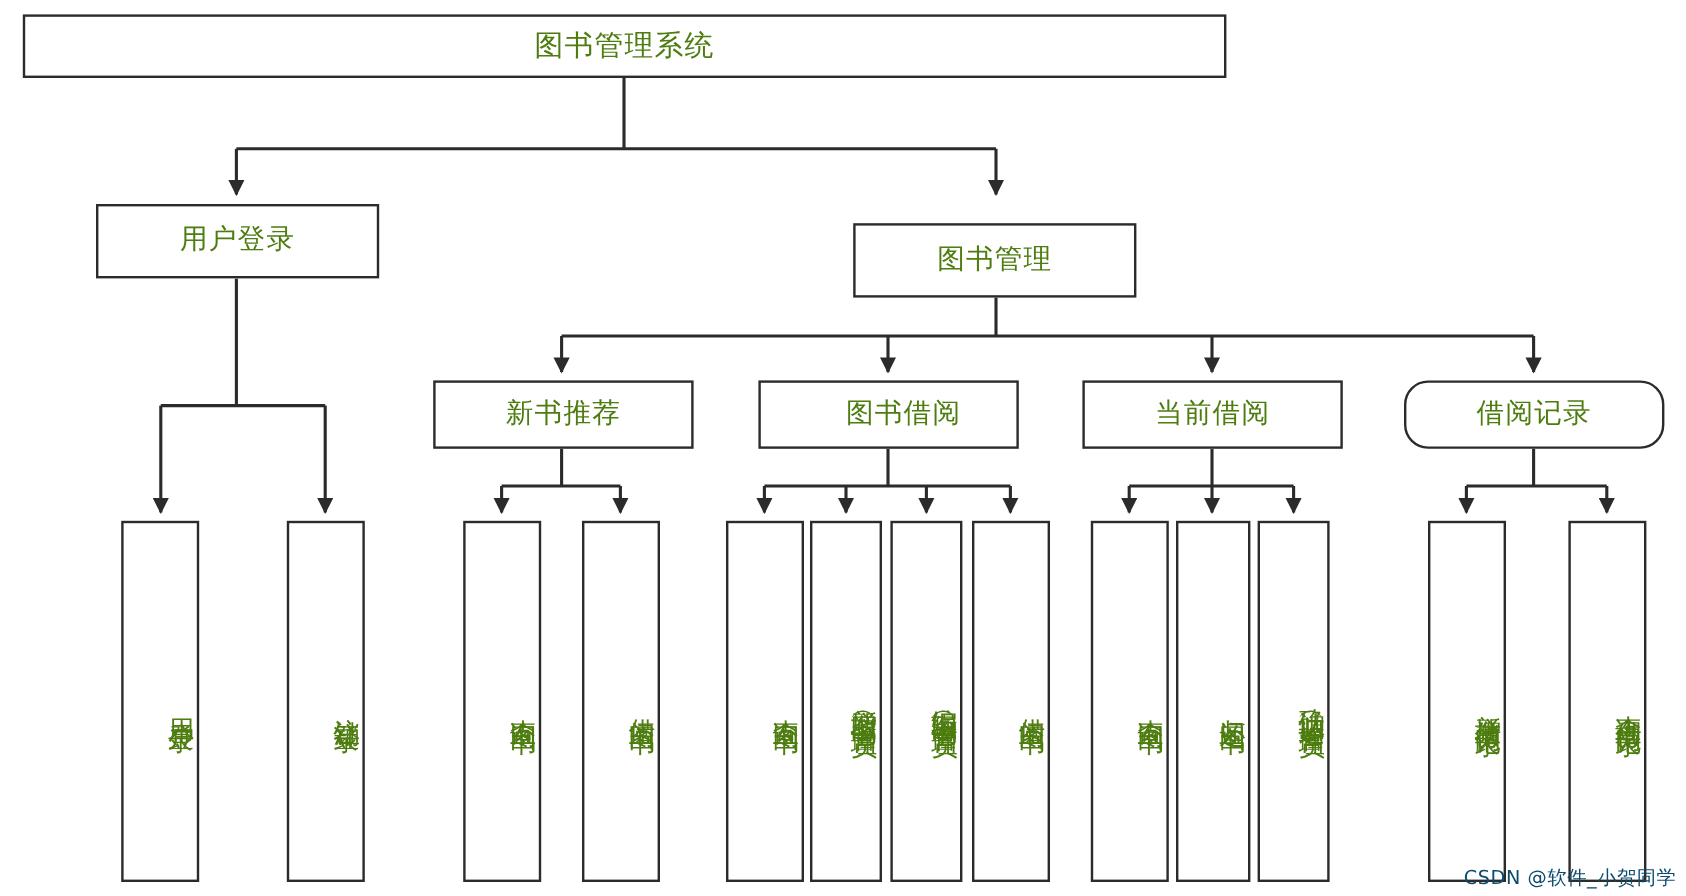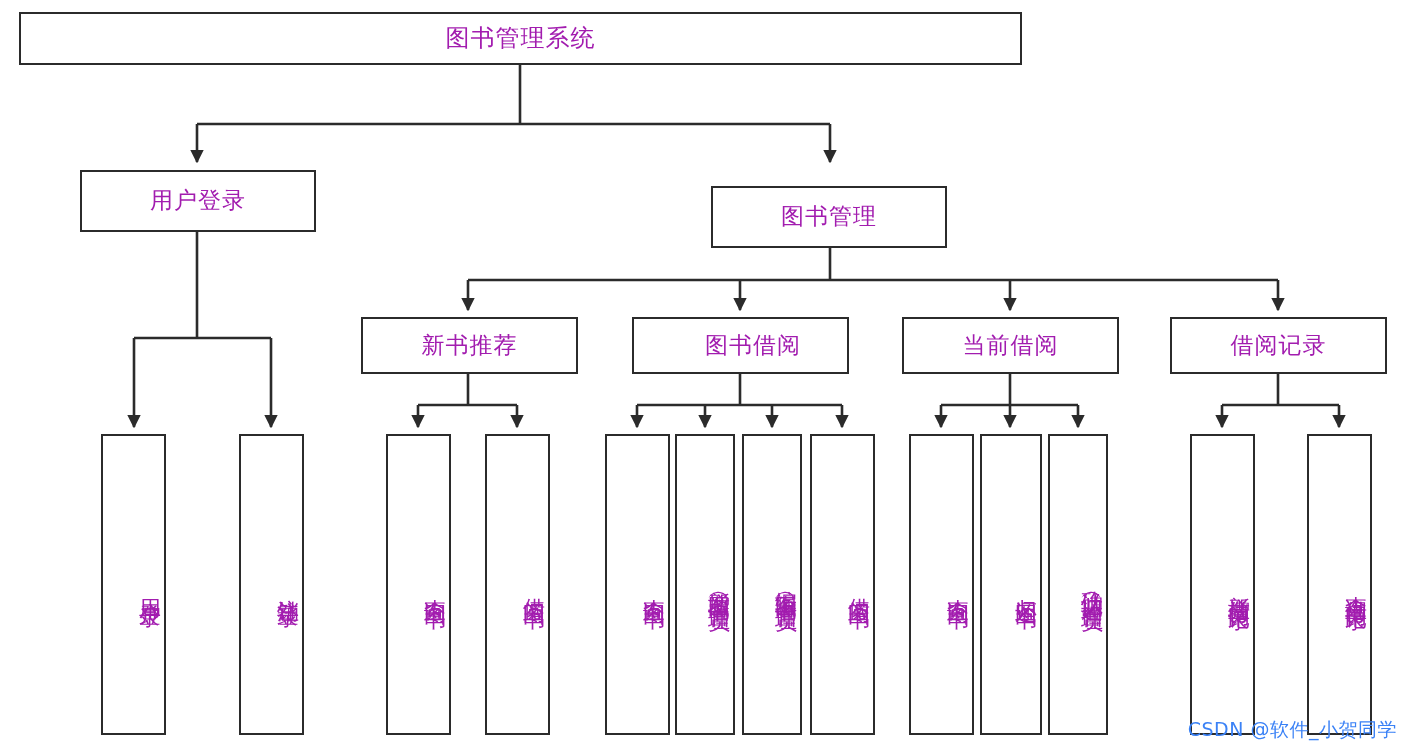--- a/index.html
+++ b/index.html
@@ -18,21 +18,21 @@
     overflow: hidden;
   }
   .node {
     position: absolute;
     box-sizing: border-box;
     background: #ffffff;
     border: 2.5px solid #2b2b2b;
     display: flex;
     align-items: center;
     justify-content: center;
-    color: #a21caf;
+    color: #4d7c0f;
   }
   .node.horiz {
     font-size: 23px;
     line-height: 1.2;
     letter-spacing: 1px;
   }
   .node.root {
     font-size: 24px;
   }
   .node.vert {
@@ -56,22 +56,22 @@
     left: 0;
     top: 0;
     width: 1405px;
     height: 747px;
     pointer-events: none;
   }
   .watermark {
     position: absolute;
     right: 8px;
     bottom: 4px;
-    font-size: 19px;
-    color: #3b82f6;
+    font-size: 16px;
+    color: #0c4a6e;
     letter-spacing: 0.5px;
     white-space: nowrap;
   }
 </style>
 </head>
 <body>
 
 <div id="canvas">
 
   <svg class="connectors" viewBox="0 0 1405 747" width="1405" height="747" xmlns="http://www.w3.org/2000/svg">
@@ -141,21 +141,21 @@
   </div>
 
   <div class="node horiz" style="left:632px; top:317px; width:217px; height:57px;padding-left:25px;">
     <span>图书借阅</span>
   </div>
 
   <div class="node horiz" style="left:902px; top:317px; width:217px; height:57px;align-items:center;">
     <span>当前借阅</span>
   </div>
 
-  <div class="node horiz" style="left:1170px; top:317px; width:217px; height:57px;">
+  <div class="node horiz" style="left:1170px; top:317px; width:217px; height:57px;border-radius:20px;">
     <span>借阅记录</span>
   </div>
 
   <div class="node vert" style="left:101px; top:434px; width:65px; height:301px;">
     <span class="vtext">用户登录</span>
   </div>
 
   <div class="node vert" style="left:239px; top:434px; width:65px; height:301px;">
     <span class="vtext">注销登录</span>
   </div>

